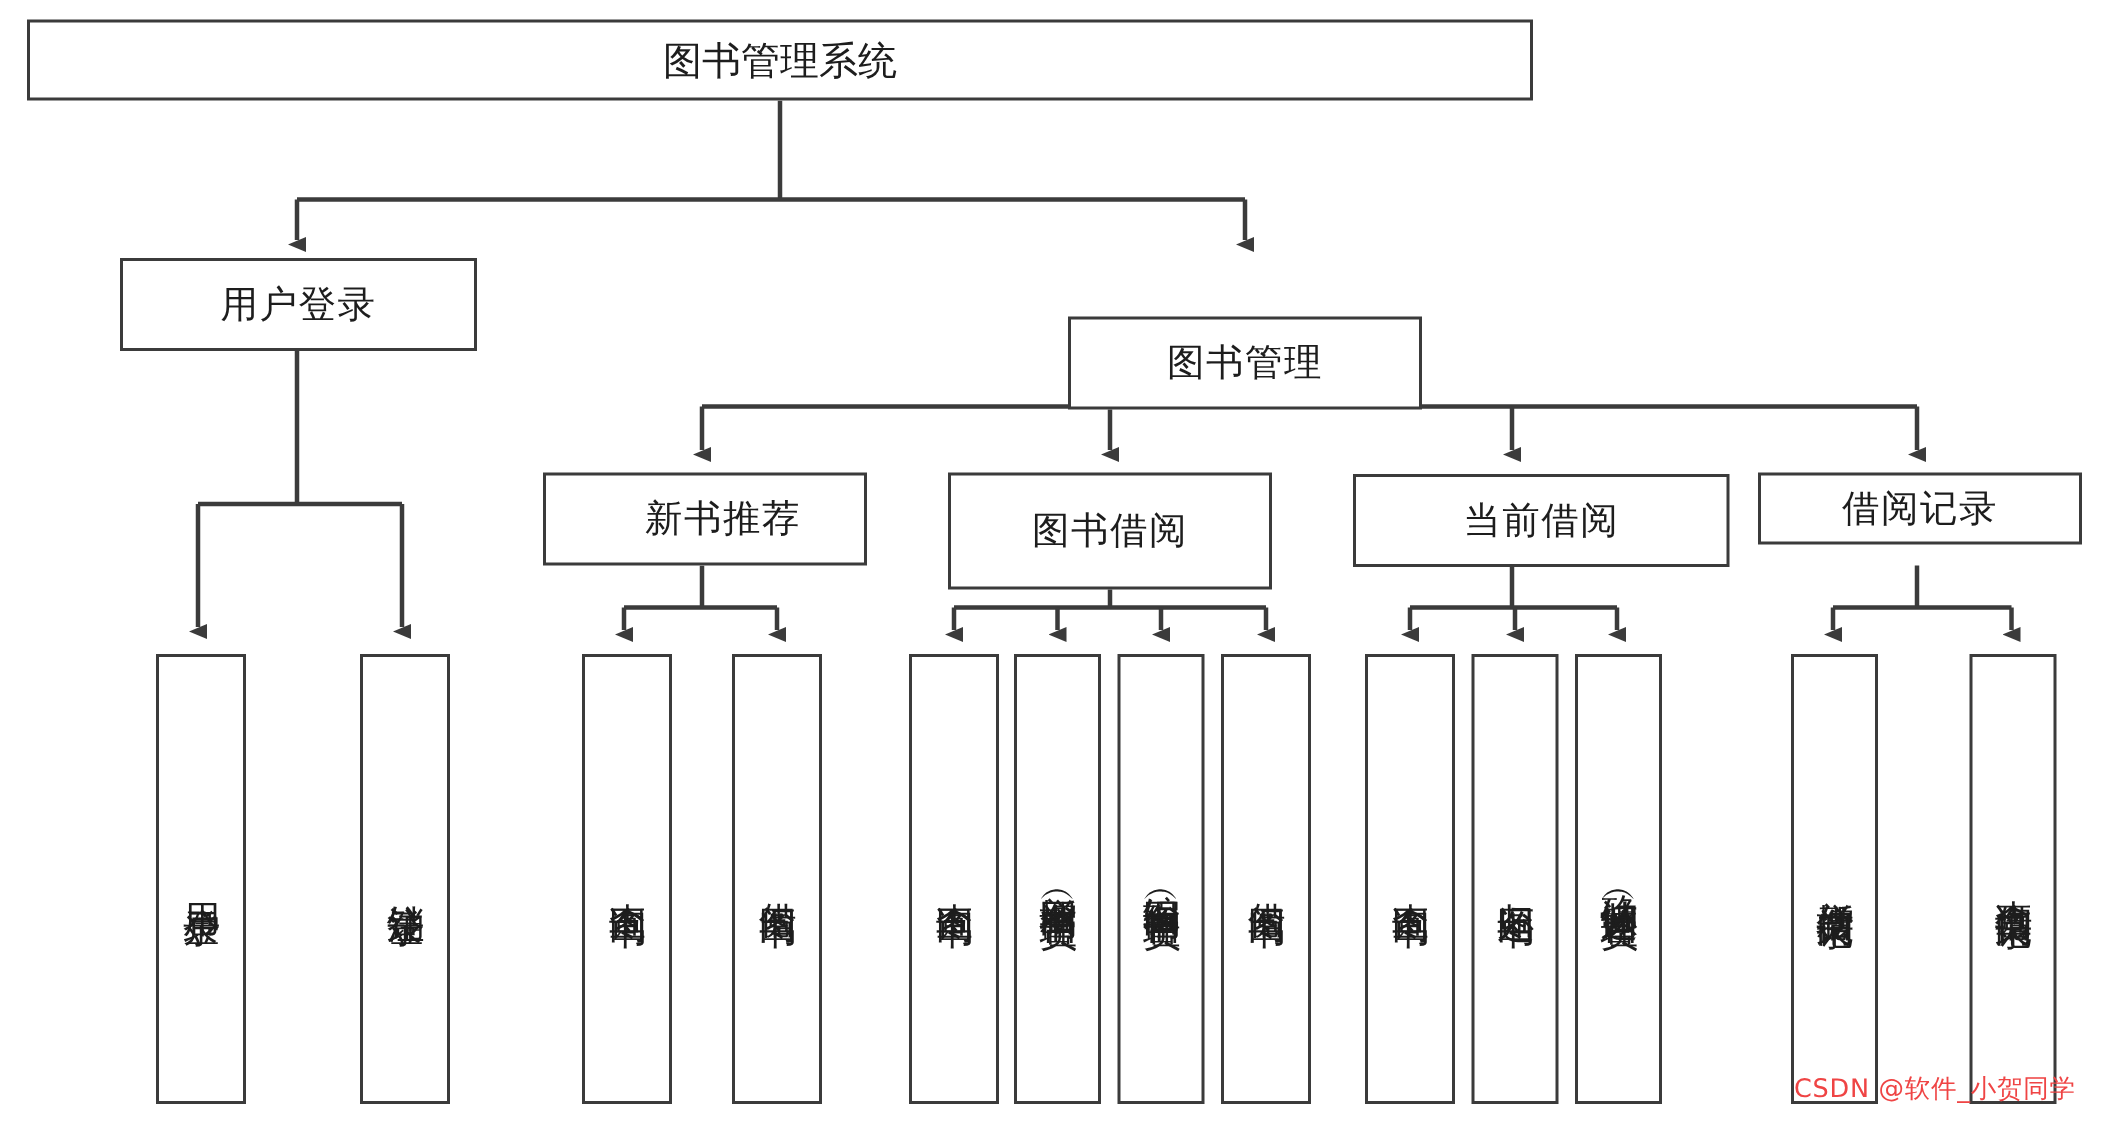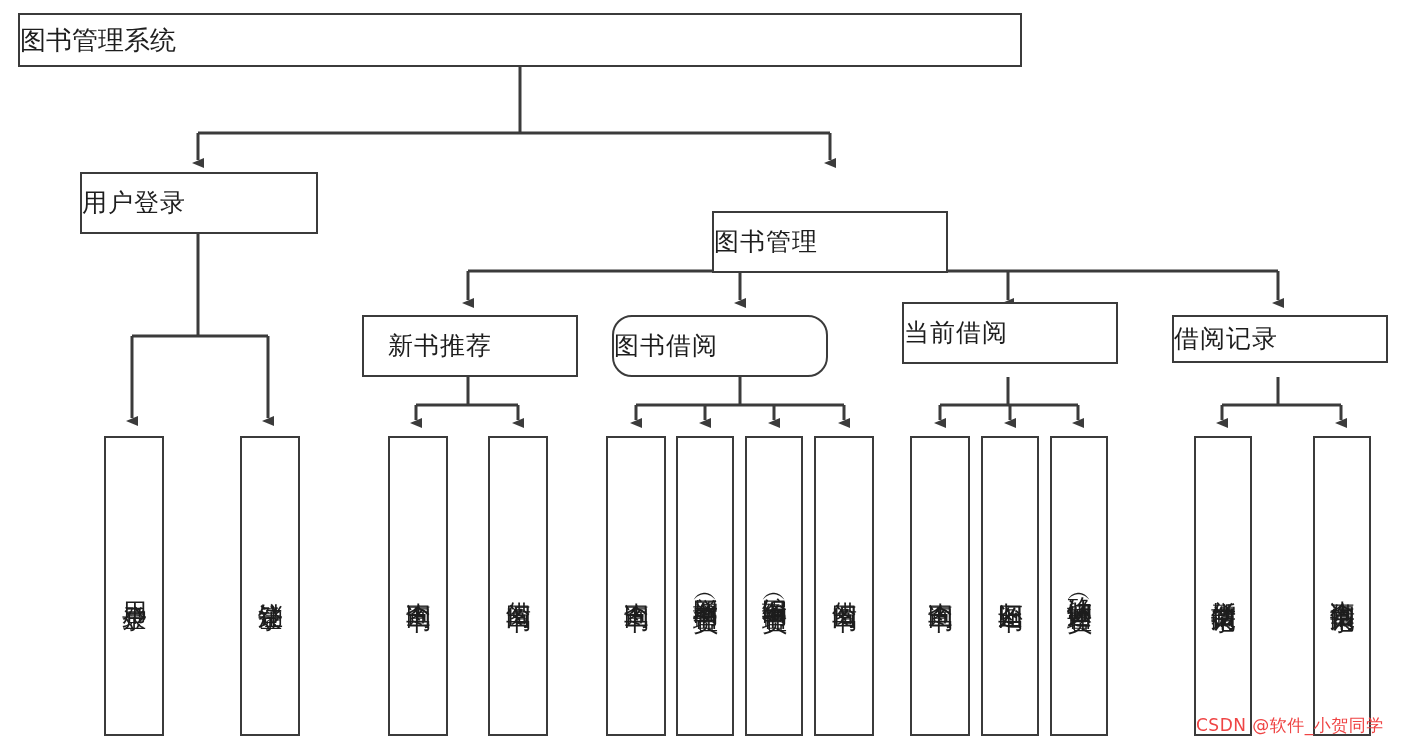--- a/index.html
+++ b/index.html
@@ -25,21 +25,21 @@
     height: 747px;
     pointer-events: none;
   }
   .node {
     position: absolute;
     box-sizing: border-box;
     border: 2px solid #3b3b3b;
     background: #ffffff;
     display: flex;
     align-items: center;
-    justify-content: flex-start;
+    justify-content: center;
     color: #1d1d1d;
   }
   .node.h {
     font-size: 25px;
     letter-spacing: 1px;
     line-height: 1.1;
   }
   .node.root {
     font-size: 26px;
   }
@@ -129,24 +129,24 @@
   <div class="node h" style="left:80px; top:172px; width:238px; height:62px;">
     <span>用户登录</span>
   </div>
   <div class="node h" style="left:712px; top:172px; width:236px; height:62px;margin-top:39px;">
     <span>图书管理</span>
   </div>
 
   <div class="node h" style="left:362px; top:315px; width:216px; height:62px;padding-left:24px;">
     <span>新书推荐</span>
   </div>
-  <div class="node h" style="left:612px; top:315px; width:216px; height:62px;border-radius:20px;">
+  <div class="node h" style="left:632px; top:315px; width:216px; height:78px;">
     <span>图书借阅</span>
   </div>
-  <div class="node h" style="left:902px; top:302px; width:216px; height:62px;">
+  <div class="node h" style="left:902px; top:316px; width:251px; height:62px;">
     <span>当前借阅</span>
   </div>
   <div class="node h" style="left:1172px; top:315px; width:216px; height:48px;">
     <span>借阅记录</span>
   </div>
 
   <div class="node leaf" style="left:104px; top:436px; width:60px; height:300px;">
     <span class="vtext">用户登录</span>
   </div>
   <div class="node leaf" style="left:240px; top:436px; width:60px; height:300px;">

